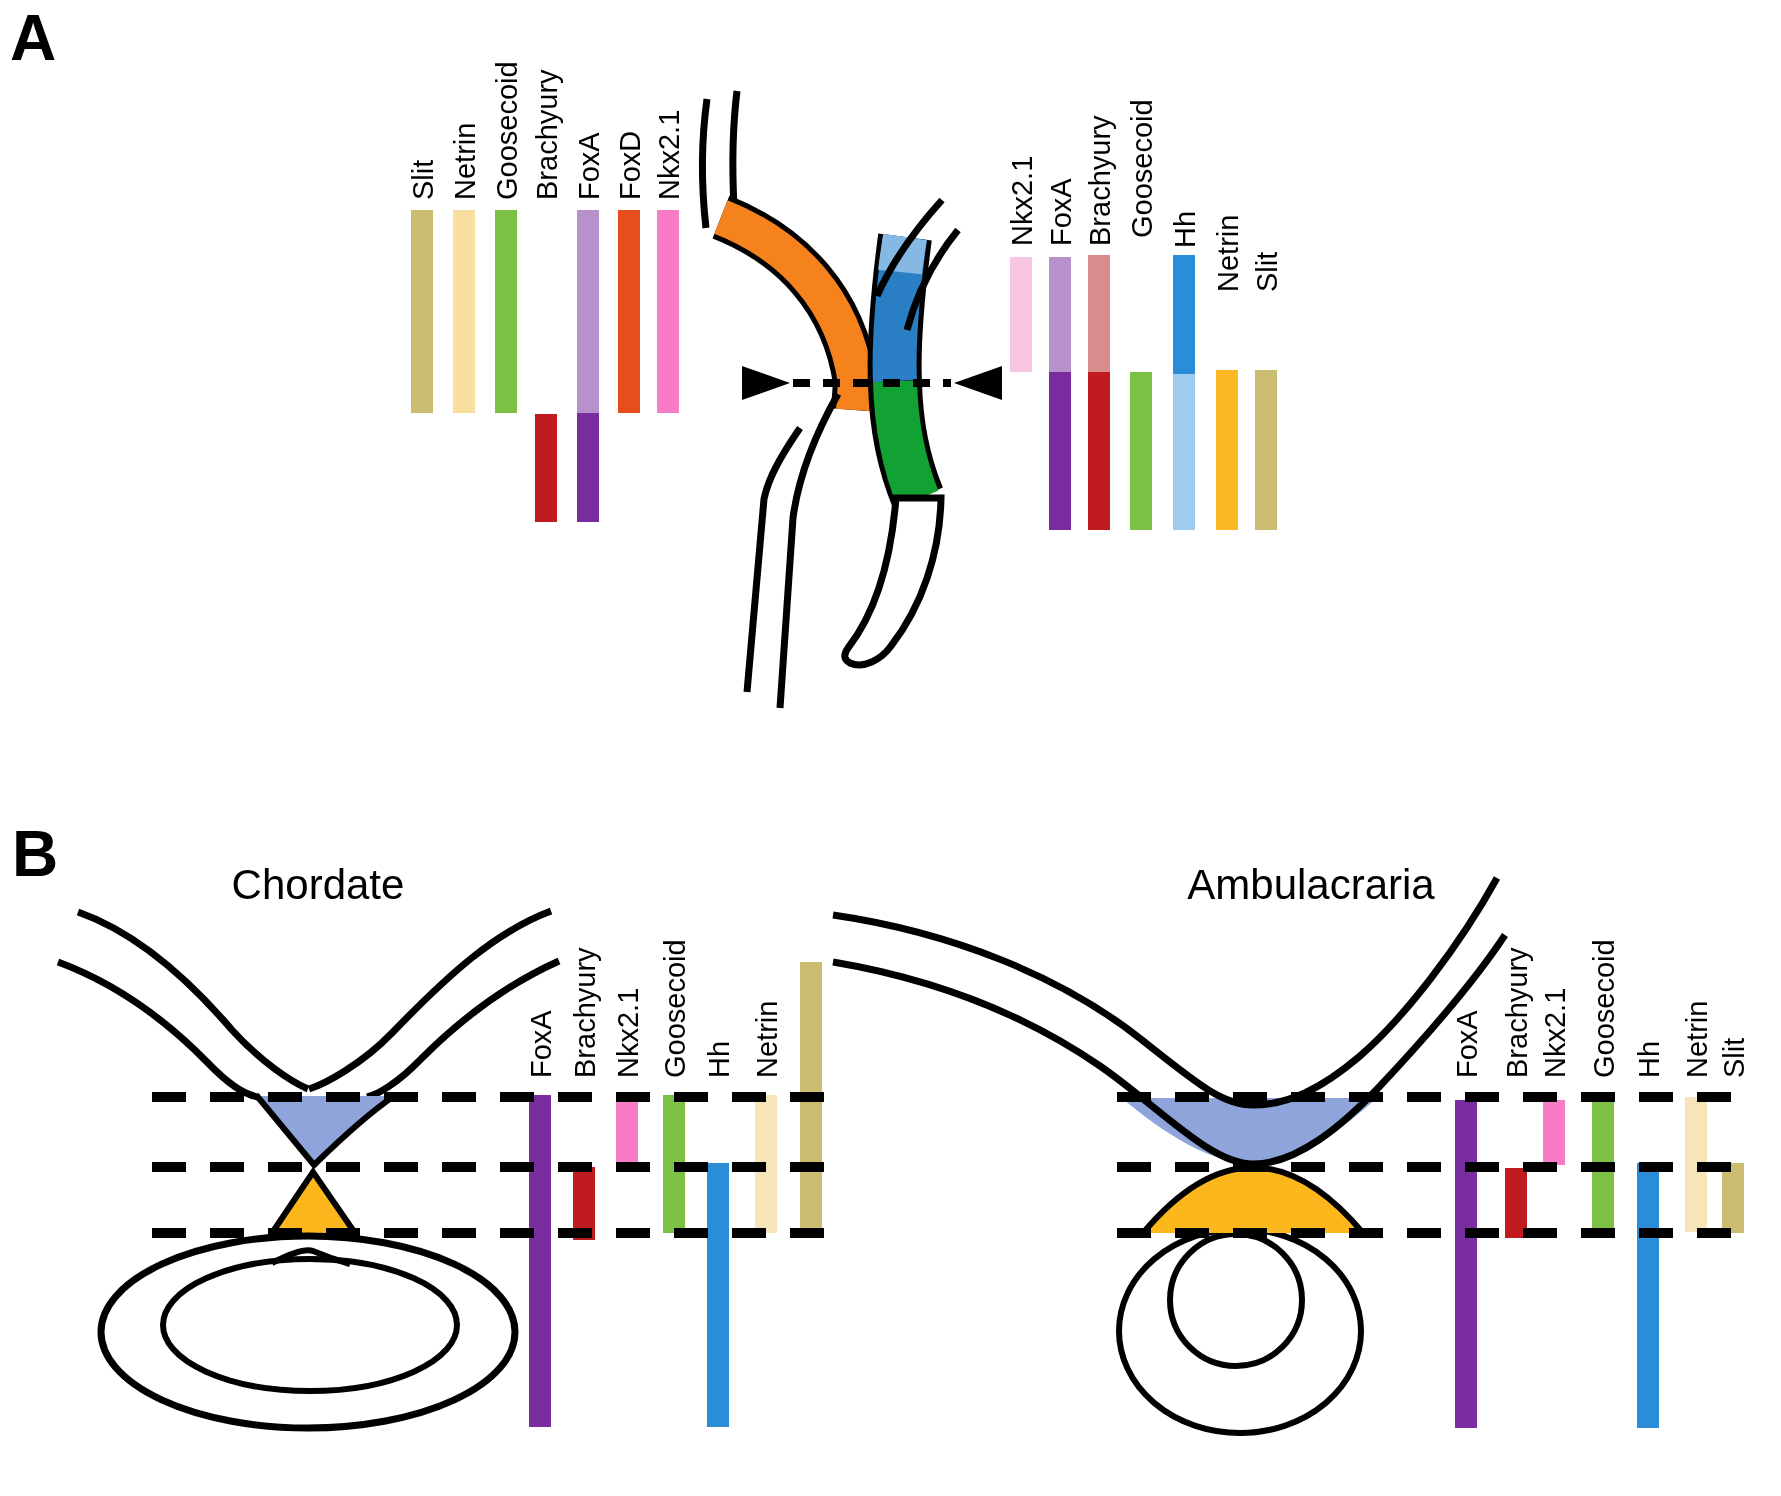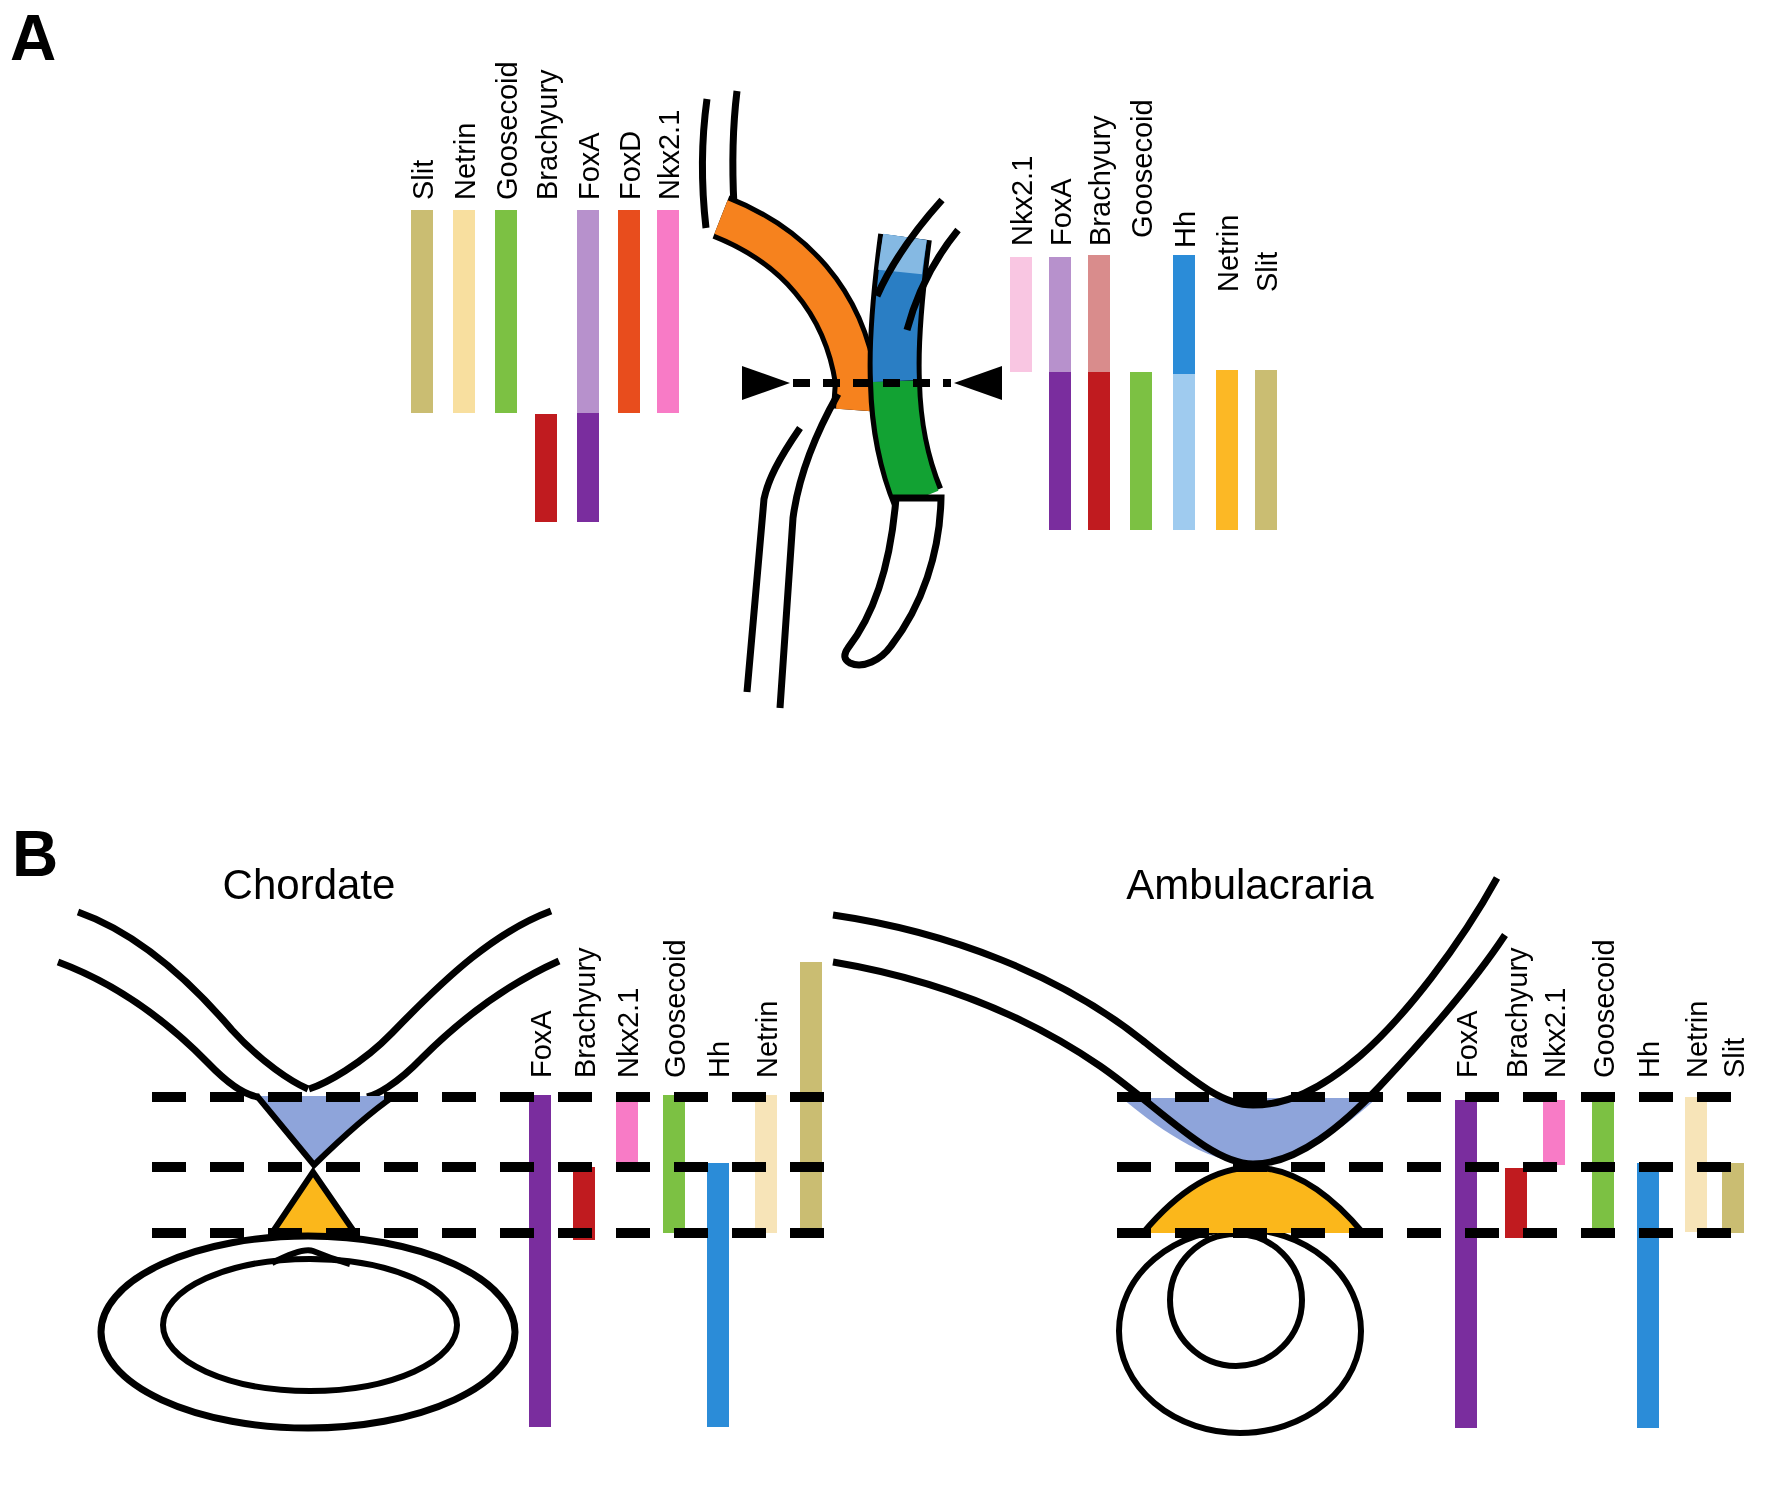--- a/index.html
+++ b/index.html
@@ -211,16 +211,16 @@
 
     <g>
       <line x1="1117" y1="1097" x2="1752" y2="1097" stroke="#000" stroke-width="10" stroke-dasharray="34 24"></line>
       <line x1="1117" y1="1167" x2="1752" y2="1167" stroke="#000" stroke-width="10" stroke-dasharray="34 24"></line>
       <line x1="1117" y1="1233" x2="1752" y2="1233" stroke="#000" stroke-width="10" stroke-dasharray="34 24"></line>
     </g>
   </svg>
 
   <div class="panel-letter" style="left:10px;top:6px;">A</div>
   <div class="panel-letter" style="left:12px;top:822px;">B</div>
-  <div class="embryo-title" style="left:159px;top:864px;width:300px;">Chordate</div>
-  <div class="embryo-title" style="left:1070px;top:864px;width:360px;text-align:center;">Ambulacraria</div>
+  <div class="embryo-title" style="left:168px;top:864px;width:300px;">Chordate</div>
+  <div class="embryo-title" style="left:1131px;top:864px;width:360px;text-align:center;">Ambulacraria</div>
 
 </div>
 
 </body></html>

